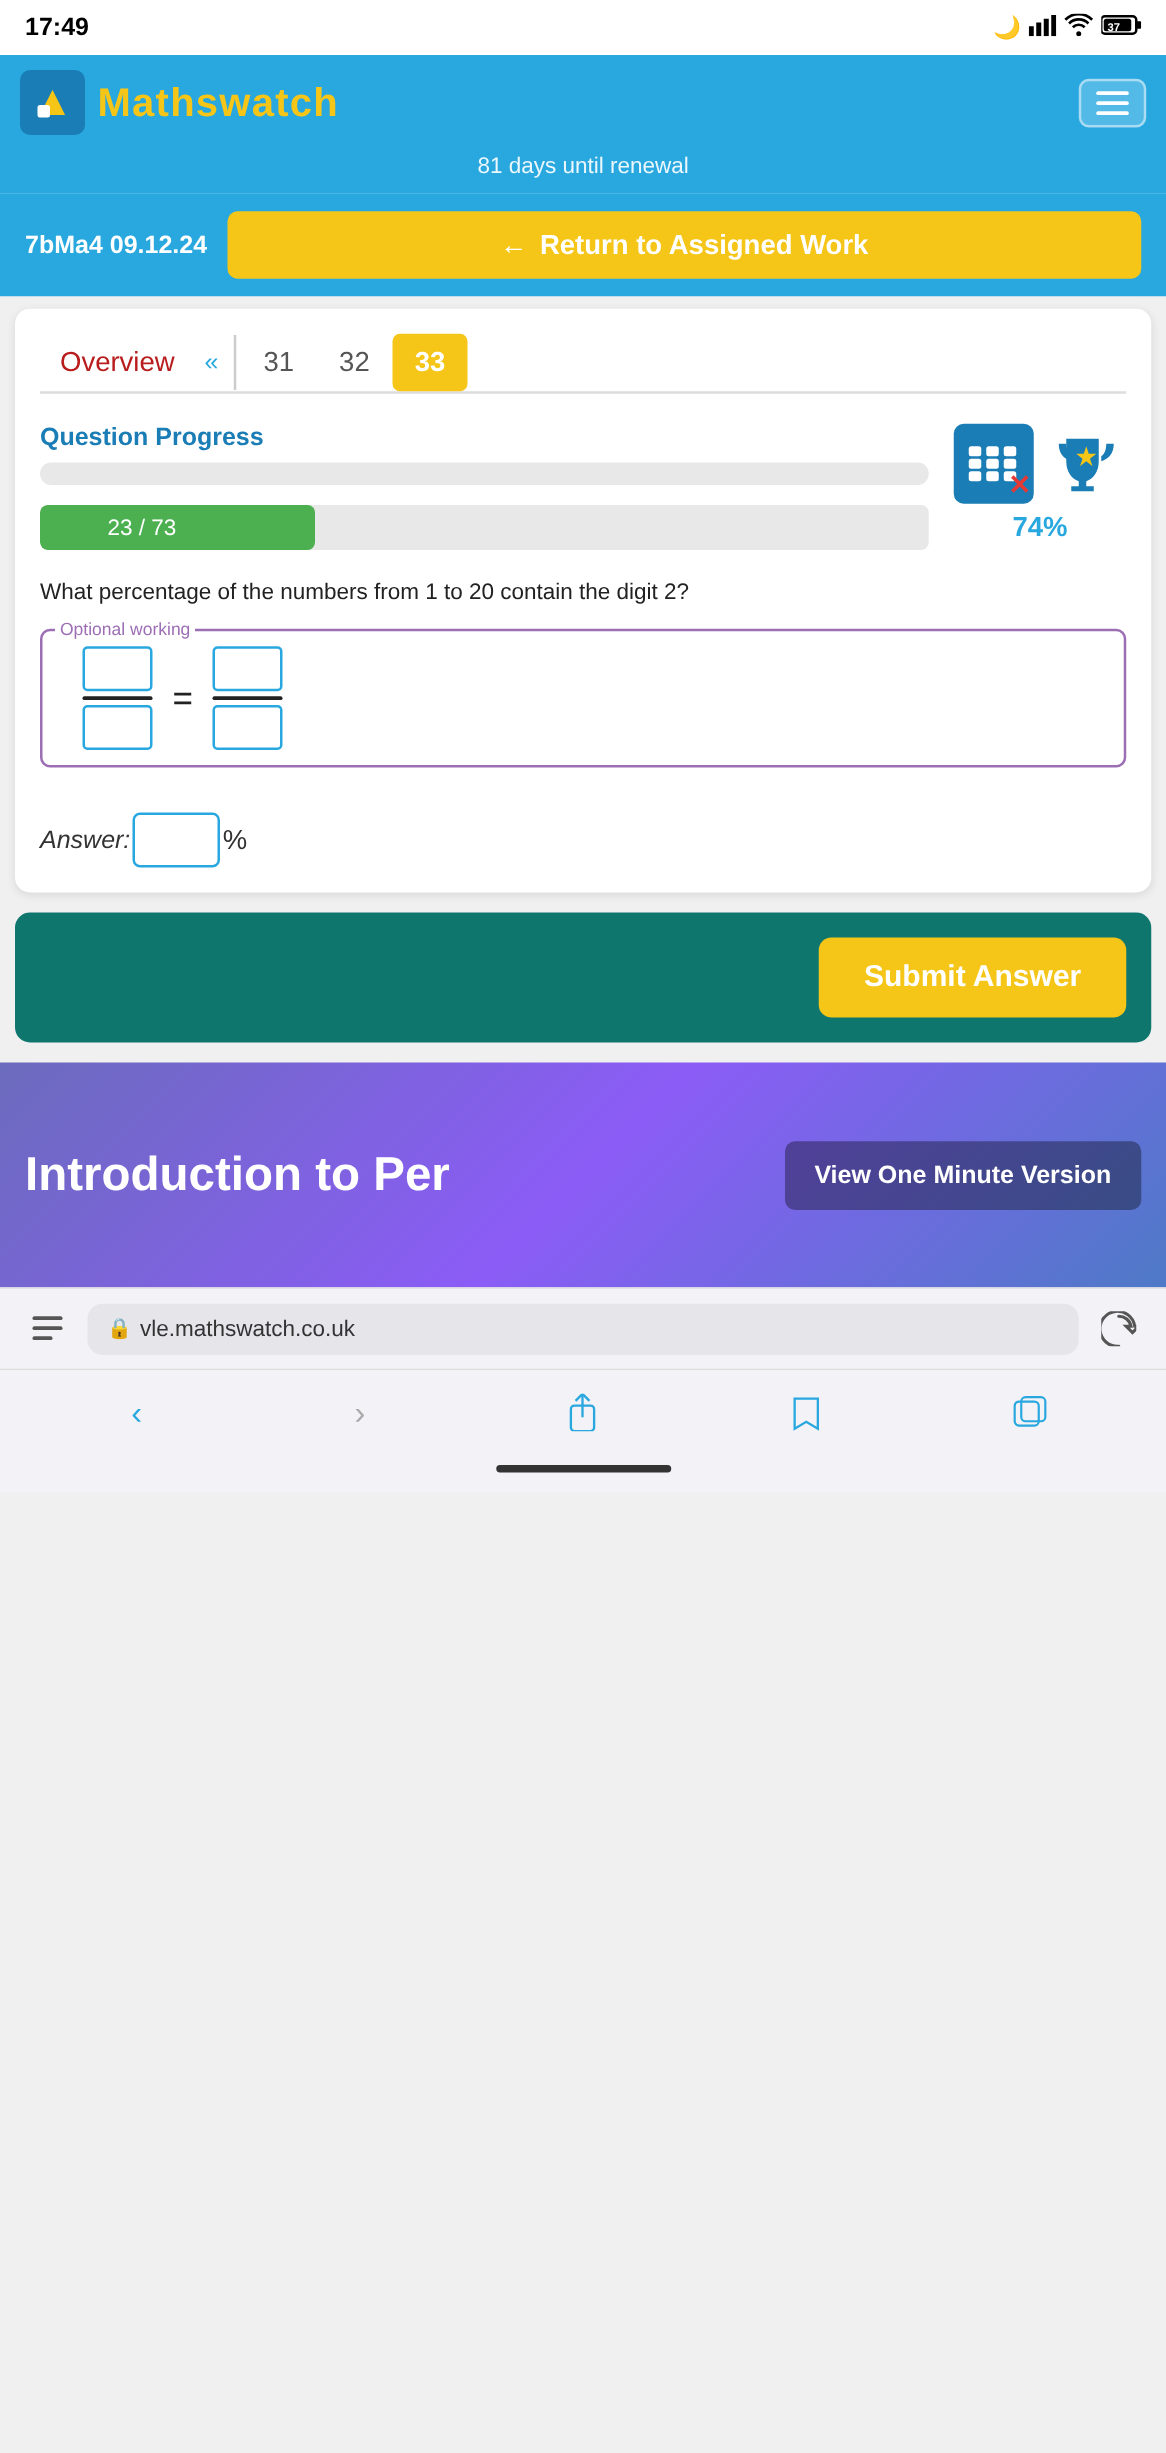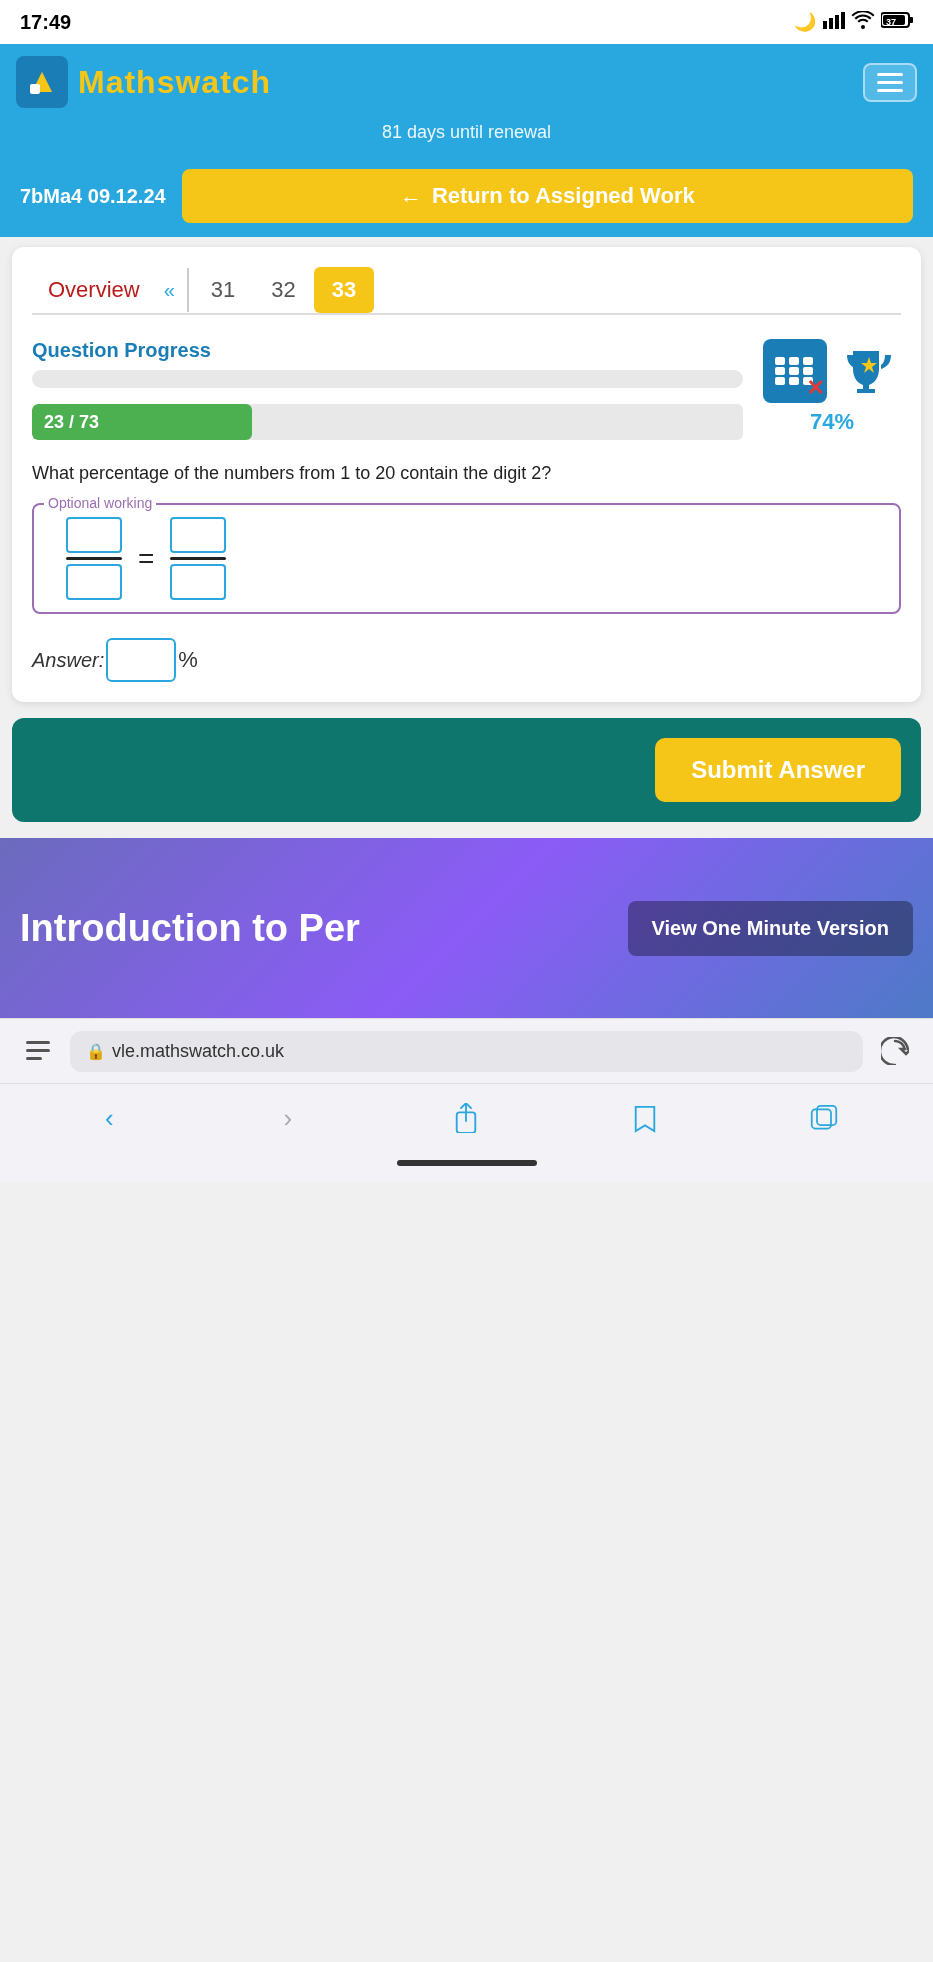--- a/index.html
+++ b/index.html
@@ -222,21 +222,22 @@
       height: 100%;
       background: #4caf50;
       border-radius: 6px;
       display: flex;
       align-items: center;
       padding-left: 12px;
     }
     .homework-progress-text {
       color: #fff;
       font-size: 18px;
-      font-weight: 700;
+      font-weight: 400;
+      margin-left: 42px;
     }
     .progress-right {
       display: flex;
       flex-direction: column;
       align-items: center;
       margin-left: 20px;
     }
     .icons-row {
       display: flex;
       gap: 10px;
@@ -296,21 +297,21 @@
     .question-text {
       font-size: 18px;
       color: #222;
       margin: 20px 0 16px 0;
       line-height: 1.5;
     }
     .working-area {
       border: 2px solid #9c6fb5;
       border-radius: 8px;
       padding: 12px;
-      margin-bottom: 24px;
+      margin-bottom: 36px;
       position: relative;
     }
     .optional-label {
       position: absolute;
       top: -10px;
       left: 10px;
       background: #fff;
       color: #9c6fb5;
       font-size: 14px;
       padding: 0 4px;

